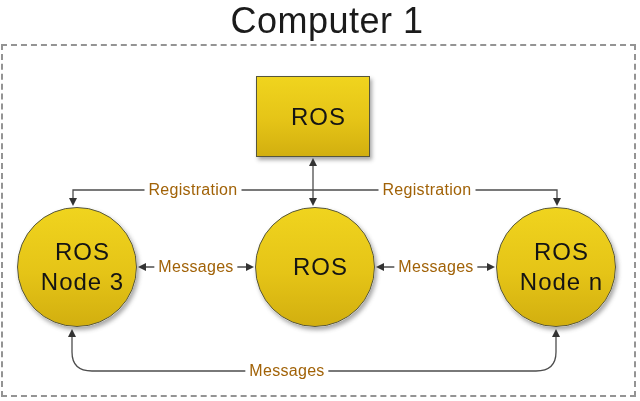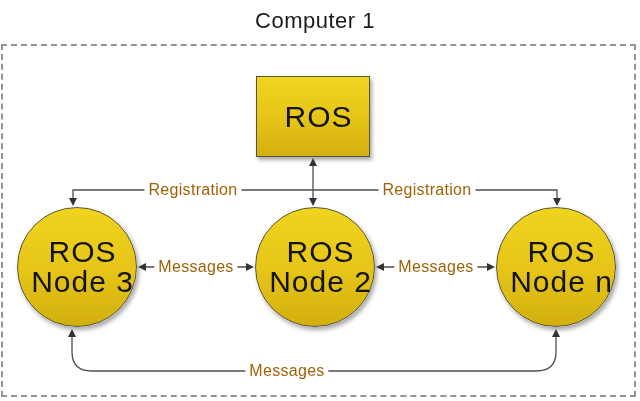--- a/index.html
+++ b/index.html
@@ -1,39 +1,39 @@
 <!DOCTYPE html>
 <html><head>
 <meta charset="utf-8">
 <style>
   html,body { margin:0; padding:0; background:#fff; }
   .canvas {
     position:relative; width:640px; height:401px; background:#ffffff;
     font-family:"Liberation Sans", sans-serif; overflow:hidden;
   }
   .title {
-    position:absolute; top:0; left:0; width:600px; height:42px;
-    text-align:center; font-size:22px; line-height:42px; letter-spacing:0.5px;
+    position:absolute; top:0; left:12px; width:600px; height:42px;
+    text-align:center; font-size:36px; line-height:42px; letter-spacing:0.5px;
     color:#1b1b1b;
     padding-left:15px;
   }
   .boundary {
     position:absolute; left:1px; top:44px; width:635px; height:353px;
     border:2px dashed #949494; box-sizing:border-box;
   }
   .arrows { position:absolute; left:0; top:0; }
   .arrows line, .arrows path { stroke:#4d4d4d; stroke-width:1.3; fill:none; }
   .arrows polygon { fill:#333333; stroke:none; }
   .shape {
     position:absolute; box-sizing:border-box;
     background:linear-gradient(to bottom,#f0d41e 0%,#e5c417 55%,#d2af0f 100%);
     border:1px solid #56563c;
     box-shadow:2px 3px 4px rgba(60,60,60,0.45);
     display:flex; flex-direction:column; align-items:center; justify-content:center;
-    color:#141414; font-size:30px; line-height:30px; letter-spacing:1px;
+    color:#141414; font-size:24px; line-height:30px; letter-spacing:1px;
     text-align:left;
     padding-left:11px;
   }
   .master { left:256px; top:76px; width:114px; height:81px; }
   .circle { width:120px; height:120px; border-radius:50%; }
   .node1 { left:17px;  top:207px; }
   .node2 { left:255px; top:207px; }
   .noden { left:496px; top:207px; }
   .edge-label {
     position:absolute; transform:translate(-50%,-50%);
@@ -91,21 +91,20 @@
     <div>ROS</div>
   </div>
 
   <div class="shape circle node1">
     <div>ROS</div>
     <div>Node 3</div>
   </div>
 
   <div class="shape circle node2">
     <div>ROS</div>
-    <div>Node 2</div>
   </div>
 
   <div class="shape circle noden">
     <div>ROS</div>
     <div>Node n</div>
   </div>
 
   <div class="edge-label" style="left:193px; top:190px;">Registration</div>
 
   <div class="edge-label" style="left:427px; top:190px;">Registration</div>

